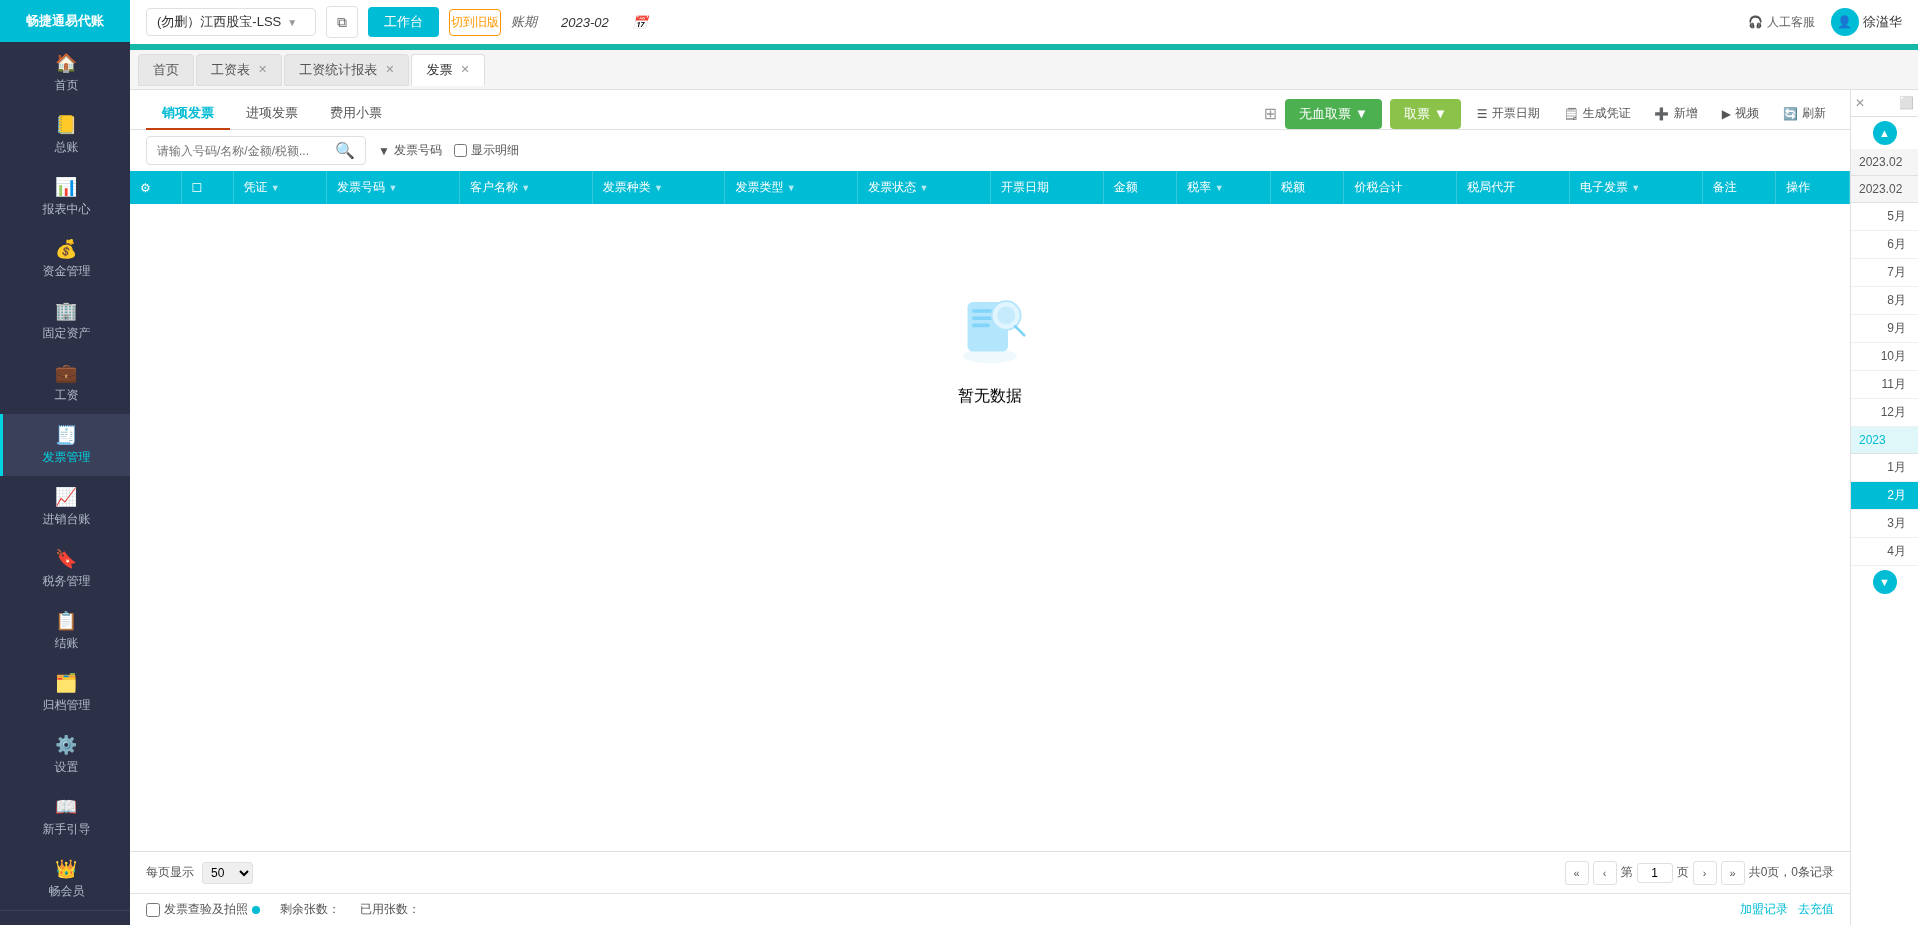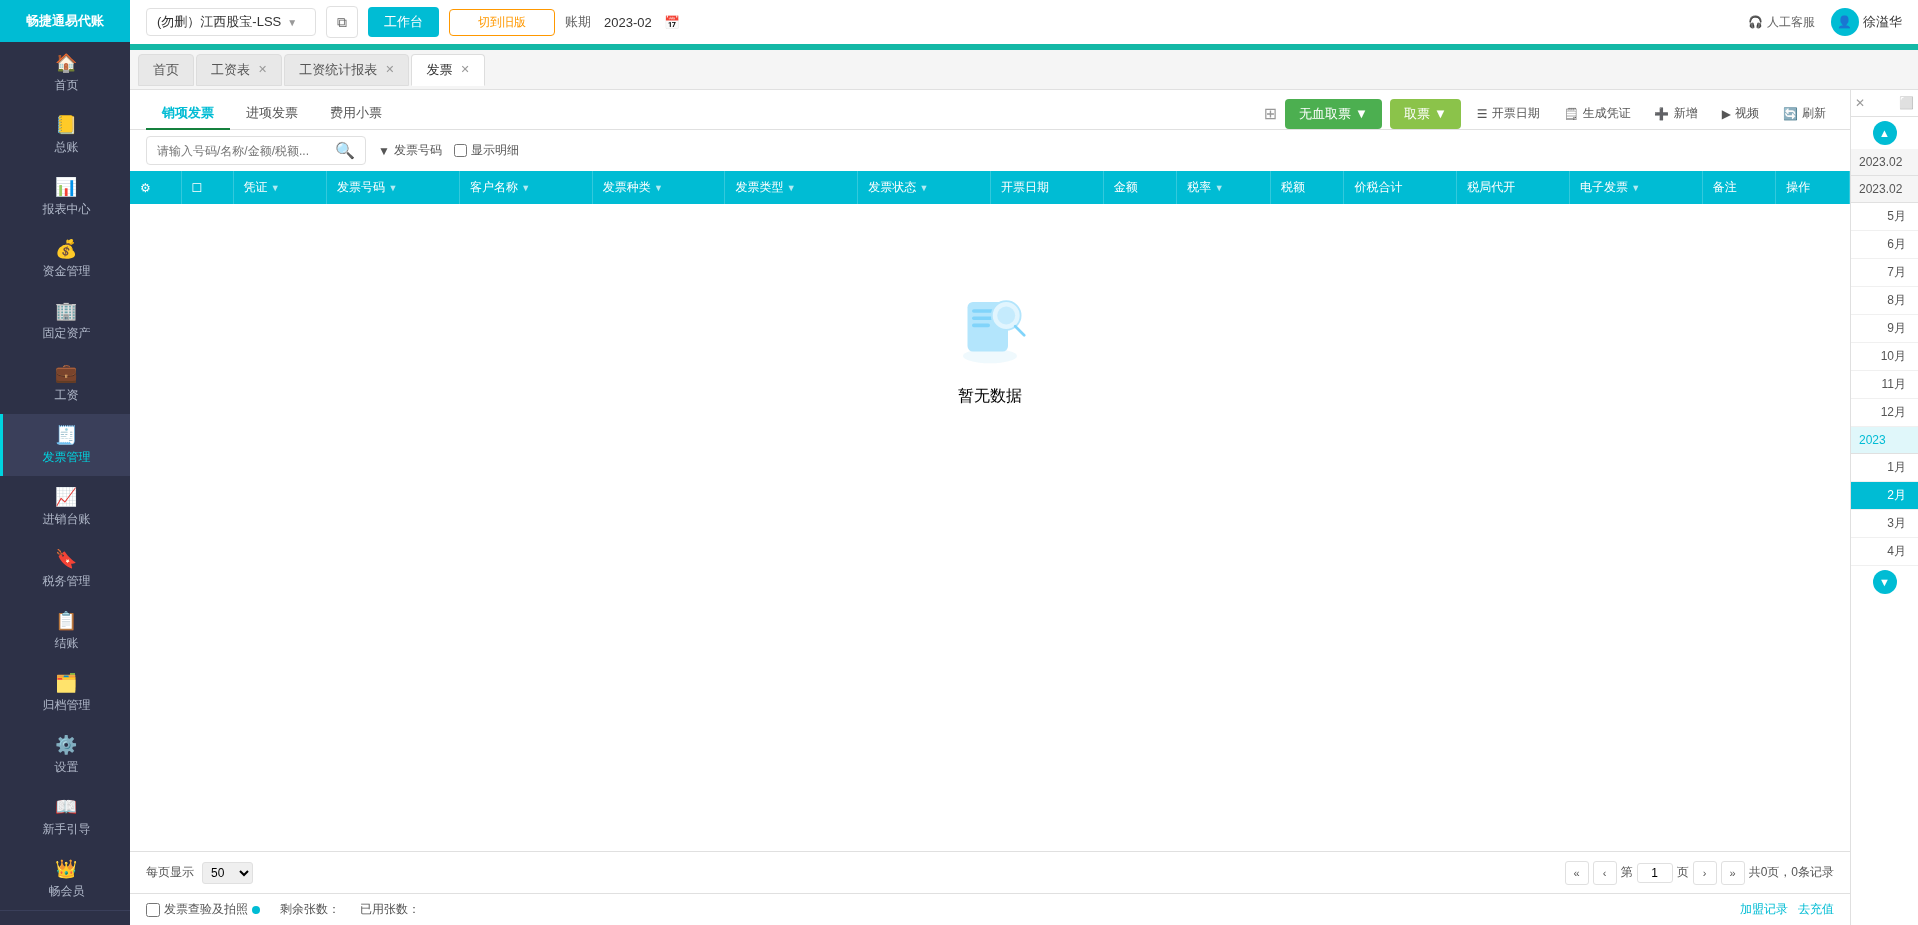--- a/index.html
+++ b/index.html
@@ -109,31 +109,32 @@
       border: none;
       padding: 6px 16px;
       border-radius: 4px;
       font-size: 13px;
       cursor: pointer;
     }
     .switch-btn {
       border: 1px solid #ff9800;
       color: #ff9800;
       background: #fff;
-      padding: 4px 28px;
+      padding: 4px 1px;
       border-radius: 4px;
       font-size: 12px;
       cursor: pointer;
     }
     .period-info {
       display: flex;
       align-items: center;
-      gap: 13px;
+      gap: 24px;
       font-size: 13px;
       color: #333;
+      font-style: italic;
     }
     .period-label { color: #666; }
     .top-header-right {
       margin-left: auto;
       display: flex;
       align-items: center;
       gap: 16px;
     }
     .service-link {
       display: flex;
@@ -214,21 +215,21 @@
     .sub-tab {
       padding: 6px 16px;
       font-size: 13px;
       color: #555;
       cursor: pointer;
       border-bottom: 2px solid transparent;
       margin-bottom: -1px;
     }
     .sub-tab.active {
       color: #00bcd4;
-      border-bottom: 2px solid #15803d;
+      border-bottom: 2px solid #c2410c;
       font-weight: bold;
     }
     .toolbar-right {
       margin-left: auto;
       display: flex;
       align-items: center;
       gap: 8px;
     }
     .btn-no-ticket {
       background: #4caf50;

